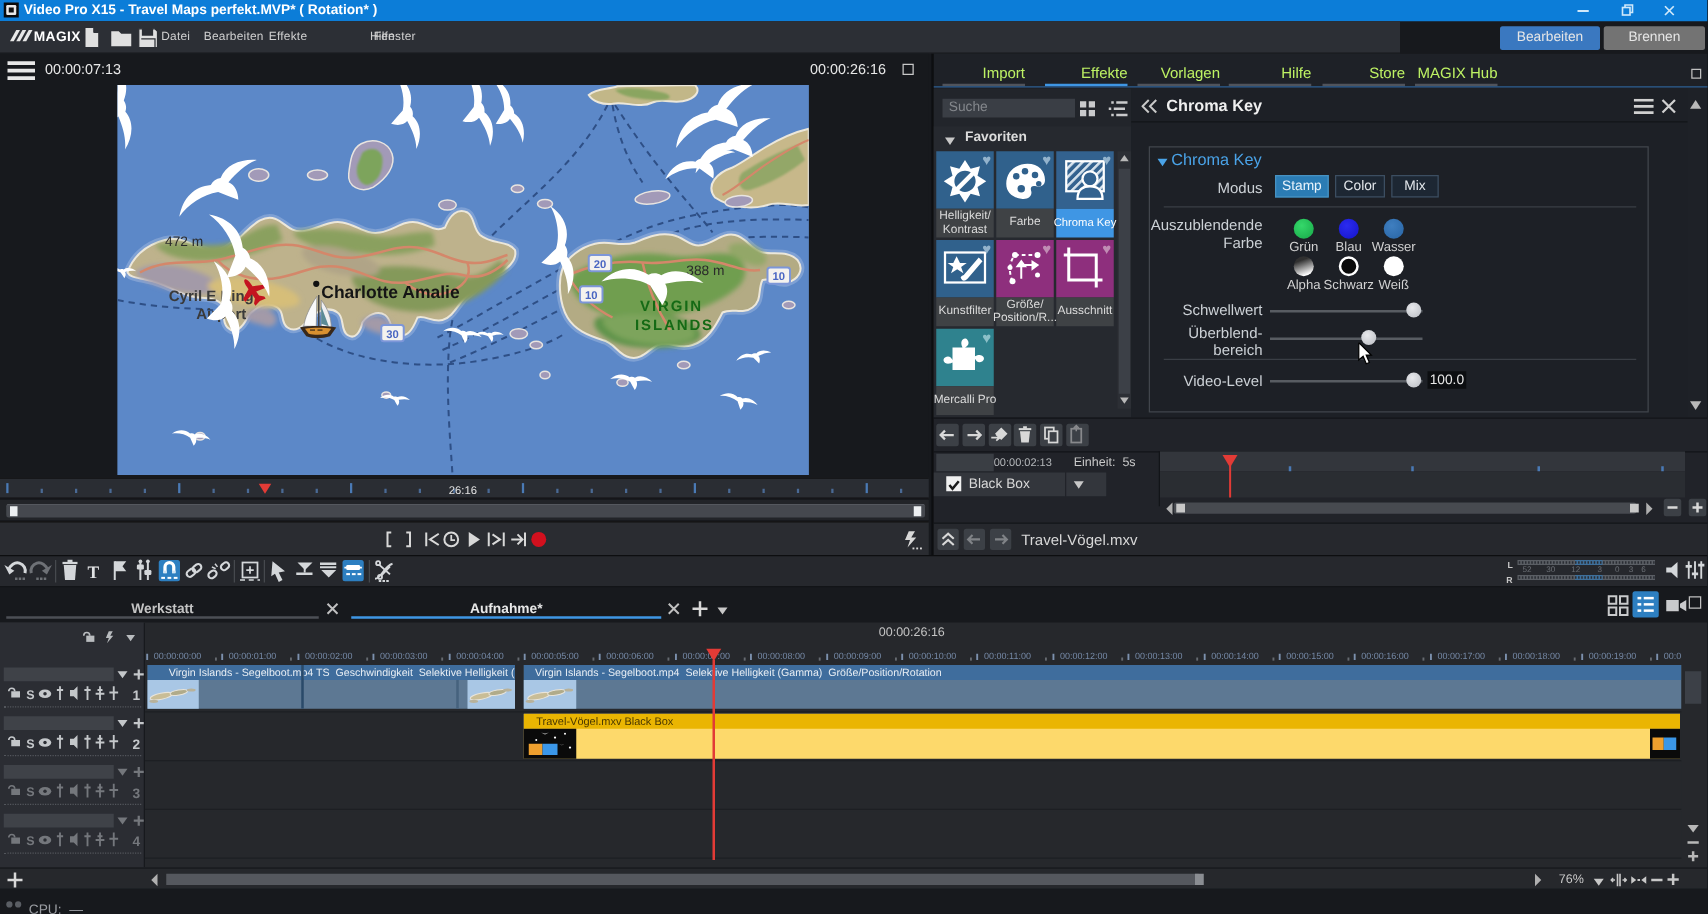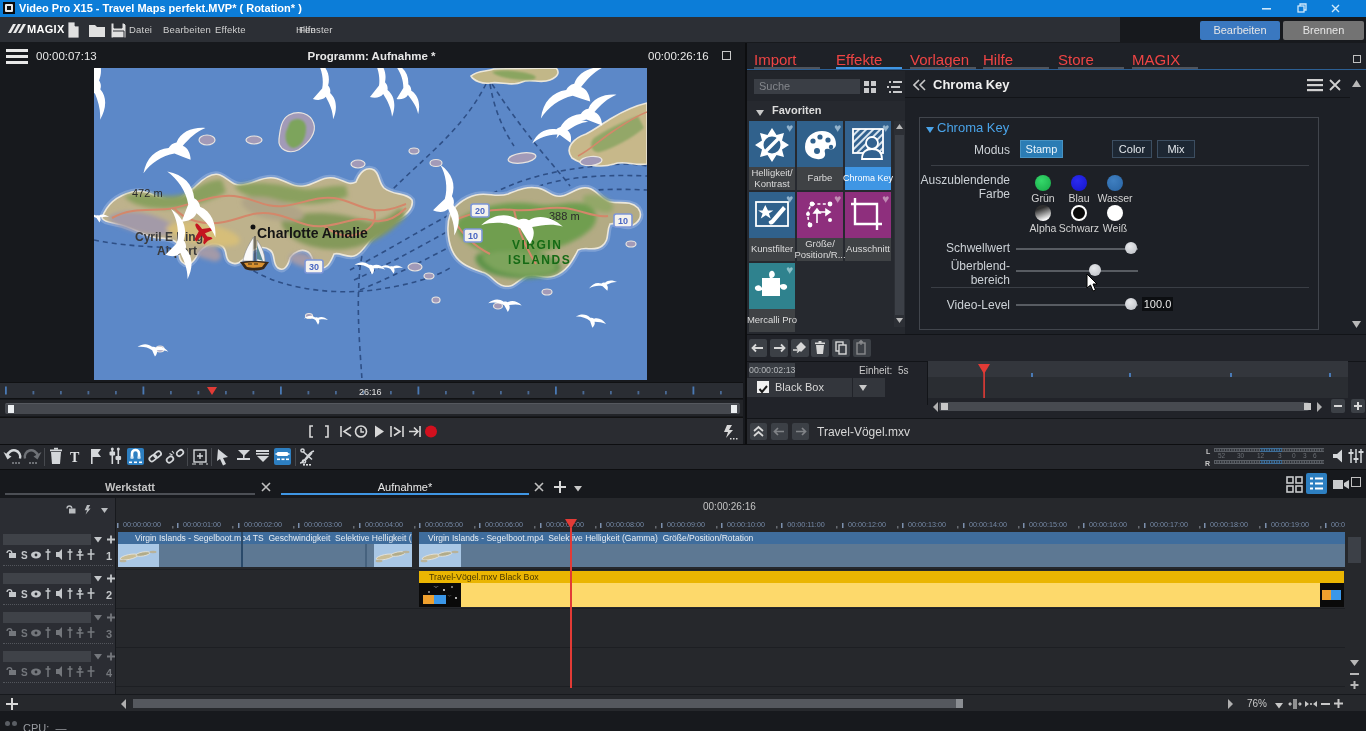--- a/index.html
+++ b/index.html
@@ -24,36 +24,36 @@
 
 #preview { left:0; top:43px; width:743px; height:401px; background:#17191d; }
 #pvheader { position:absolute; left:0; top:5px; width:743px; height:20px; color:#e8e8e8; font-size:11.5px; }
 #video { position:absolute; left:94px; top:25px; width:553px; height:312px; background:#5c88c8; }
 #pvruler { position:absolute; left:0; top:339px; width:743px; height:17px; background:#2a2d33; border-top:1px solid #101113; border-bottom:1px solid #101113;}
 #pvscrub { position:absolute; left:0; top:357px; width:743px; height:16px; background:#222428; }
 #pvtransport { position:absolute; left:0; top:374px; width:743px; height:27px; background:#2a2c31; border-top:1px solid #111; }
 
 
 #rightpanel { left:745px; top:43px; width:621px; height:401px; background:#1e2127; border-left:2px solid #0d0e10; }
-.rtab { position:absolute; top:8px; height:18px; font-size:15px; color:#ef4444; text-align:left; }
+.rtab { position:absolute; top:8px; height:18px; font-size:12px; color:#bef264; text-align:right; }
 .rtabline { position:absolute; top:24px; height:2px; background:#50545c; }
 #rtabs-blue { position:absolute; left:0; top:26px; width:621px; height:1px; background:#2c5f93; }
 
 
 #toolbarrow { left:0; top:444px; width:1366px; height:26px; background:#26282d; border-top:1px solid #0d0e10; border-bottom:1px solid #0d0e10; }
 #tabrow { left:0; top:470px; width:1366px; height:28px; background:#17191d; }
 #timeline { left:0; top:498px; width:1366px; height:196px; background:#26282c; }
 #hscrollrow { left:0; top:694px; width:1366px; height:17px; background:#26282c; border-top:1px solid #17191d; }
 #statusbar { left:0; top:711px; width:1366px; height:20px; background:#17191d; color:#9a9a9a; font-size:11px; }
 
 .icon-btn { position:absolute; background:#3c4046; border-radius:2px; }
 
 
 .cklabel { position:absolute; left:0; width:90px; text-align:right; font-size:12px; color:#ccd1d6; line-height:14px; }
-.ckbtn { position:absolute; top:22px; height:18px; background:#1d2733; border:1px solid #3c4e61; color:#e2e6ea; font-size:11px; text-align:center; line-height:17px;margin-left:44px; }
+.ckbtn { position:absolute; top:22px; height:18px; background:#1d2733; border:1px solid #3c4e61; color:#e2e6ea; font-size:11px; text-align:center; line-height:17px; }
 .ckdiv { position:absolute; left:11px; width:378px; height:1px; background:#3a3e45; }
 .dot { position:absolute; width:16px; height:16px; border-radius:50%; }
 .dotlbl { position:absolute; font-size:10.5px; color:#d2d2d2; width:56px; text-align:center; white-space:nowrap; }
 .sltrack { position:absolute; left:96px; width:122px; height:2px; background:#585c62; }
 .slhandle { position:absolute; width:12px; height:12px; border-radius:50%; background:radial-gradient(circle at 40% 35%, #e8e9ec, #b9bcc2); }
 
 
 .tile { position:absolute; width:46px; height:46px; }
 .tlabel { position:absolute; width:46px; height:23px; background:#3f4245; color:#dcdcdc; font-size:9.5px; text-align:center; line-height:10.5px; display:flex; align-items:center; justify-content:center; white-space:nowrap; }
 .heart { position:absolute; right:2px; top:0px; font-size:12px; }
@@ -101,21 +101,20 @@
   </div>
 
   <div id="preview" class="abs">
     <div id="pvheader">
       <div style="position:absolute;left:6px;top:1px;width:22px;height:15px;">
         <div style="position:absolute;left:0;top:0;width:22px;height:3px;background:#e8e8e8;"></div>
         <div style="position:absolute;left:0;top:6px;width:22px;height:3px;background:#e8e8e8;"></div>
         <div style="position:absolute;left:0;top:12px;width:22px;height:3px;background:#e8e8e8;"></div>
       </div>
       <span style="position:absolute;left:36px;top:2px;">00:00:07:13</span>
-      <span style="position:absolute;left:0;top:2px;width:743px;text-align:center;font-weight:bold;">Programm: Aufnahme *</span>
       <span style="position:absolute;left:648px;top:2px;">00:00:26:16</span>
       <span style="position:absolute;left:722px;top:3px;width:9px;height:9px;border:1px solid #c8c8c8;"></span>
     </div>
     <div id="video">
     <svg width="553" height="312" viewBox="0 0 553 312">
       <defs>
         <filter id="bl2" x="-30%" y="-30%" width="160%" height="160%">
               <feGaussianBlur stdDeviation="2"></feGaussianBlur>
             </filter>
         <filter id="bl1" x="-30%" y="-30%" width="160%" height="160%">
@@ -563,21 +562,21 @@
       <div class="icon-btn" style="left:85px;top:4px;width:18px;height:18px;"><svg width="18" height="18">
             <rect x="4" y="3" width="7" height="9" fill="none" stroke="#d8d8d8" stroke-width="1.4"></rect>
             <rect x="7" y="6" width="7" height="9" fill="#3c4046" stroke="#d8d8d8" stroke-width="1.4"></rect>
           </svg></div>
       <div class="icon-btn" style="left:106px;top:4px;width:18px;height:18px;"><svg width="18" height="18">
             <rect x="4" y="4" width="8" height="11" fill="none" stroke="#88898c" stroke-width="1.4"></rect>
             <path d="M 8,1.5 L 8,6 M 6,3.5 L 8,1.5 L 10,3.5" stroke="#88898c" stroke-width="1.2" fill="none"></path>
           </svg></div>
       <div style="position:absolute;left:0;top:26px;width:621px;height:1px;background:#121418;"></div>
 
-      <div style="position:absolute;left:2px;top:28px;width:46px;height:14px;background:#3a3e44;color:#b4b7ba;font-size:8.8px;line-height:14px;text-align:left;">00:00:02:13</div>
+      <div style="position:absolute;left:2px;top:28px;width:46px;height:14px;background:#3a3e44;color:#b4b7ba;font-size:8.8px;line-height:14px;text-align:left;padding-left:46px;">00:00:02:13</div>
       <span style="position:absolute;left:112px;top:30px;font-size:10px;color:#c8c8c8;">Einheit:&nbsp; 5s</span>
 
       <div style="position:absolute;left:180px;top:26px;width:420px;height:44px;border-left:1px solid #121418;">
         <svg width="420" height="44">
           <rect x="0" y="0" width="420" height="16" fill="#33363c"></rect>
           <rect x="0" y="16" width="420" height="21" fill="#2a2d32"></rect>
           <g fill="#4a7ab5">
             <rect x="103" y="12" width="2" height="4"></rect>
               <rect x="201" y="12" width="2" height="4"></rect>
             <rect x="302" y="12" width="2" height="4"></rect>
@@ -840,21 +839,21 @@
       </g>
     </svg>
   </div>
 
   <div id="tabrow" class="abs">
     <span style="position:absolute;left:0;width:260px;text-align:center;top:11px;font-size:11px;font-weight:bold;color:#c4c4c4;">Werkstatt</span>
     <div style="position:absolute;left:5px;top:23px;width:250px;height:2px;background:#4c4f55;"></div>
     <svg width="12" height="12" style="position:absolute;left:260px;top:11px;">
         <path d="M 2,2 L 10,10 M 10,2 L 2,10" stroke="#c0c0c0" stroke-width="1.6"></path>
       </svg>
-    <span style="position:absolute;left:280px;width:250px;text-align:center;top:11px;font-size:11px;font-weight:normal;color:#e8e8e8;">Aufnahme*</span>
+    <span style="position:absolute;left:280px;width:250px;text-align:center;top:11px;font-size:11px;font-weight:bold;color:#e8e8e8;">Aufnahme*</span>
     <div style="position:absolute;left:281px;top:23px;width:248px;height:2px;background:#3f96e4;"></div>
     <svg width="12" height="12" style="position:absolute;left:533px;top:11px;">
         <path d="M 2,2 L 10,10 M 10,2 L 2,10" stroke="#c0c0c0" stroke-width="1.6"></path>
       </svg>
     <svg width="16" height="16" style="position:absolute;left:552px;top:9px;">
         <path d="M 8,2 L 8,14 M 2,8 L 14,8" stroke="#d8d8d8" stroke-width="2"></path>
       </svg>
     <svg width="12" height="10" style="position:absolute;left:572px;top:13px;">
         <path d="M 2,3 L 10,3 L 6,8.5 Z" fill="#c8c8c8"></path>
       </svg>

